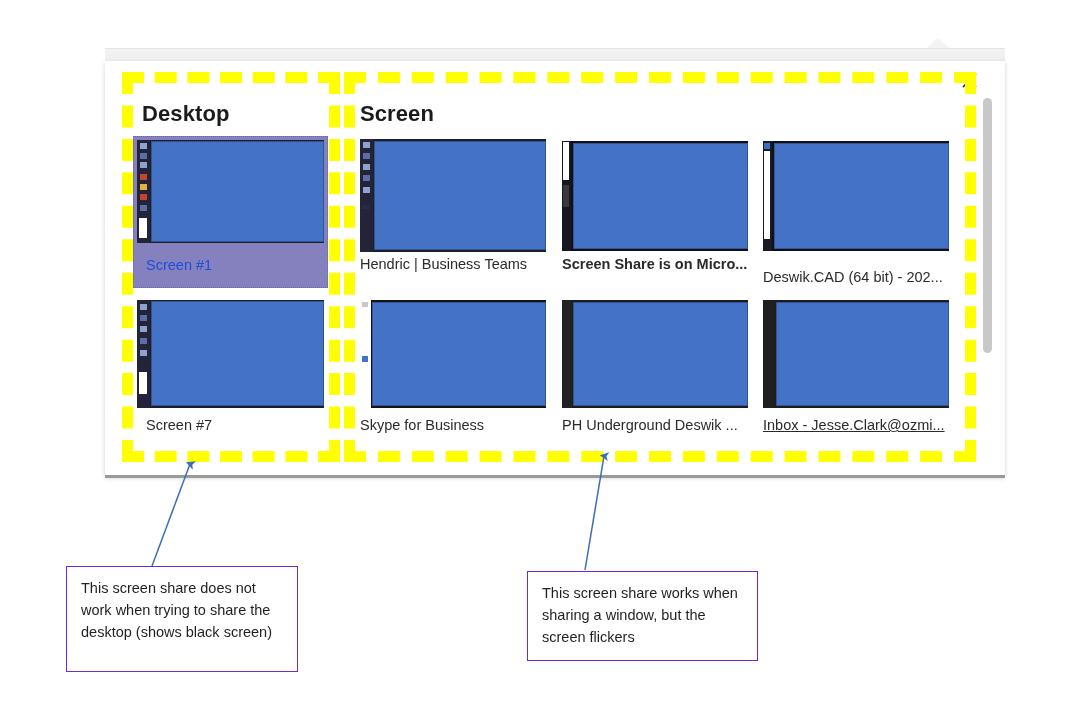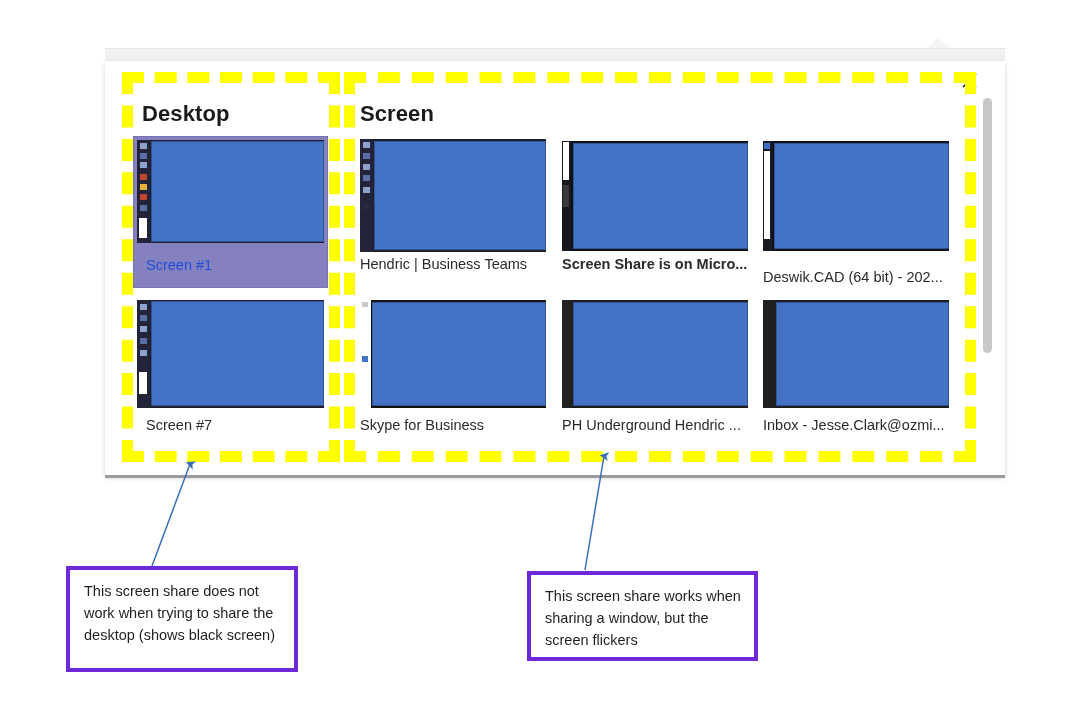--- a/index.html
+++ b/index.html
@@ -138,21 +138,21 @@
     border: 11px dashed #ffff00;
     box-sizing: border-box;
     pointer-events: none;
   }
   #yellow-desktop { left: 122px; top: 72px;  width: 218px; height: 390px; }
   #yellow-window  { left: 344px; top: 72px;  width: 632px; height: 390px; }
 
   
   .callout {
     position: absolute;
-    border: 4px solid #6d28d9;
+    border: 1px solid #6d28d9;
     background: #ffffff;
     box-sizing: border-box;
     padding: 10px 12px 8px 14px;
     font-size: 14.5px;
     line-height: 1.52;
     color: #1f1f1f;
   }
   #callout-left  { left: 66px;  top: 566px; width: 232px; height: 106px; }
   #callout-right { left: 527px; top: 571px; width: 231px; height: 90px; }
 
@@ -252,27 +252,27 @@
     <div class="ic" style="top:56px; left:2px; width:6px; height:6px; background:#4472c4;"></div>
   </div>
   <div class="thumb-blue" style="left:12px; top:2px; right:0; bottom:2px;"></div>
 </div>
 <div class="tile-label" style="left:360px; top:417px;">Skype for Business</div>
 
 <div class="thumb-wrap" style="left:562px; top:300px; width:186px; height:108px; position:absolute; background:#1c1c1c;">
   <div class="thumb-strip" style="width:10px; background:#222222;"></div>
   <div class="thumb-blue" style="left:11px; top:2px; right:0; bottom:2px;"></div>
 </div>
-<div class="tile-label" style="left:562px; top:417px;">PH Underground Hendric ...</div>
+<div class="tile-label" style="left:562px; top:417px;">PH Underground Deswik ...</div>
 
 <div class="thumb-wrap" style="left:763px; top:300px; width:186px; height:108px; position:absolute; background:#1c1c1c;">
   <div class="thumb-strip" style="width:12px; background:#1f1f1f;"></div>
   <div class="thumb-blue" style="left:13px; top:2px; right:0; bottom:2px;"></div>
 </div>
-<div class="tile-label" style="left:763px; top:417px;">Inbox - Jesse.Clark@ozmi...</div>
+<div class="tile-label" style="left:763px; top:417px;text-decoration:underline;">Inbox - Jesse.Clark@ozmi...</div>
 
 <div id="popup-bottom-rule"></div>
 
 <div class="yellow-box" id="yellow-desktop"></div>
 <div class="yellow-box" id="yellow-window"></div>
 
 <svg id="arrow-layer" viewBox="0 0 1092 706" xmlns="http://www.w3.org/2000/svg">
   <defs>
     <marker id="ahead" markerWidth="7" markerHeight="7" refX="3.2" refY="3.3" orient="auto" markerUnits="strokeWidth">
       <path d="M0.3,6.4 L3.3,0.4 L6.3,6.4 L3.3,4.9 Z" fill="#3a6fb8"></path>

